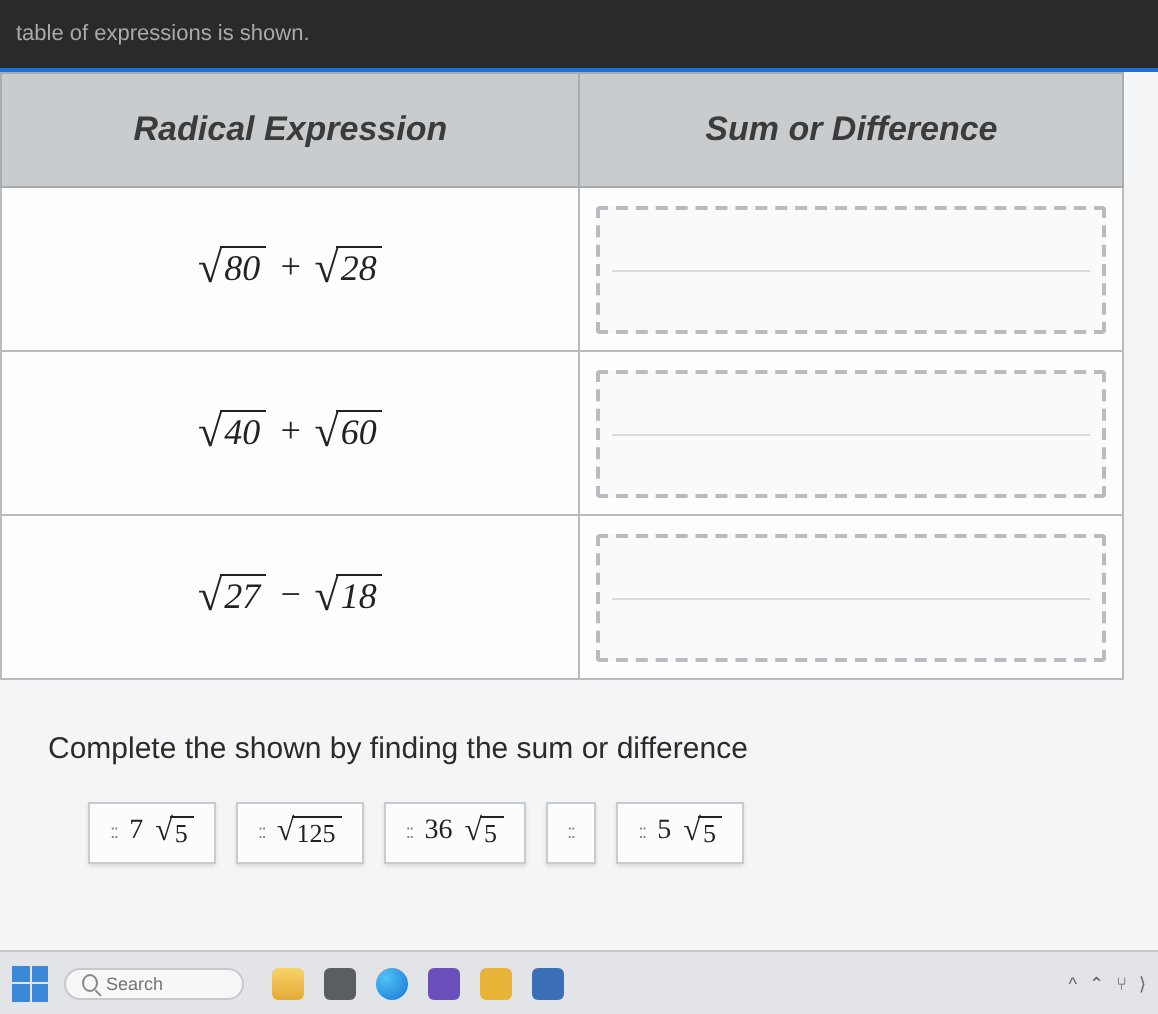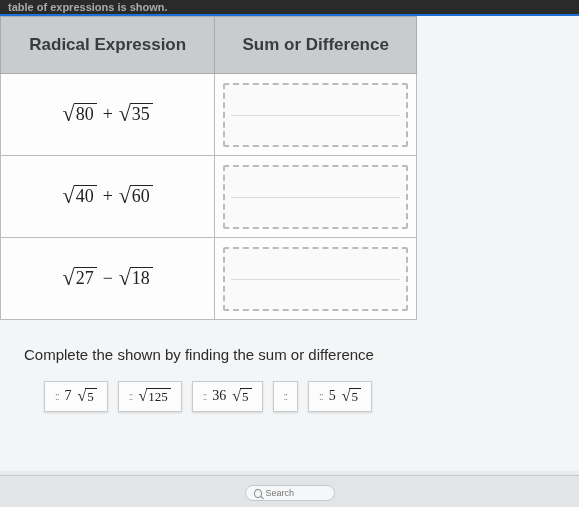--- a/index.html
+++ b/index.html
@@ -8,36 +8,36 @@
       background: #e8ebed;
       width: 579px;
       height: 507px;
       overflow: hidden;
       position: relative;
     }
     .header-strip {
       background: #2a2a2a;
       color: #aaa;
       font-size: 11px;
-      padding: 1px 8px;
+      padding: 11px 8px;
       border-bottom: 2px solid #1a6fd8;
       white-space: nowrap;
       overflow: hidden;
-      font-weight: bold;
     }
     .content-area {
       background: #f4f5f6;
       padding: 0 0 0 0;
       height: 455px;
       overflow: hidden;
     }
     table.radical {
       border-collapse: collapse;
-      width: 417px;
+      width: 562px;
       margin-top: 0;
+      font-style: italic;
     }
     table.radical th {
       background: #c9ccce;
       color: #3b3b3b;
       font-weight: bold;
       font-size: 17px;
       padding: 18px 8px;
       border: 1px solid #a9acae;
       text-align: center;
     }
@@ -124,21 +124,20 @@
     .taskbar {
       position: absolute;
       left: 0; right: 0; bottom: 0;
       height: 32px;
       background: #e2e4e7;
       border-top: 1px solid #c6c8ca;
       display: flex;
       align-items: center;
       padding: 0 6px;
       gap: 8px;
-      flex-direction: column;
     }
     .start-icon {
       width: 18px; height: 18px;
       display: grid;
       grid-template-columns: 1fr 1fr;
       grid-template-rows: 1fr 1fr;
       gap: 1px;
     }
     .start-icon span { background: #3a88d6; }
     .search-box {
@@ -205,21 +204,21 @@
       <tr>
         <td>
           <span class="expr">
             <span class="sqrt">
                 <span class="surd">√</span>
                 <span class="rad">80</span>
               </span>
             <span class="op">+</span>
             <span class="sqrt">
                 <span class="surd">√</span>
-                <span class="rad">35</span>
+                <span class="rad">28</span>
               </span>
           </span>
         </td>
         <td>
           <div class="dropzone"></div>
         </td>
       </tr>
       <tr>
         <td>
           <span class="expr">

